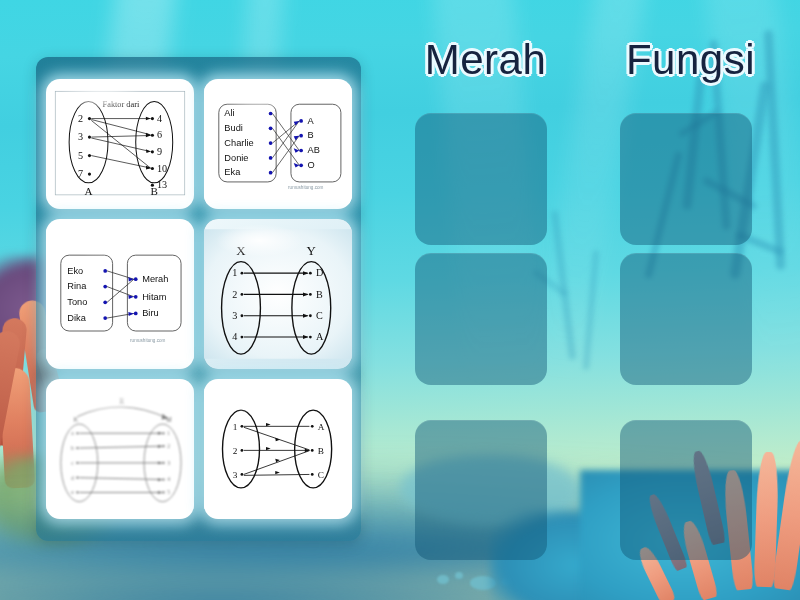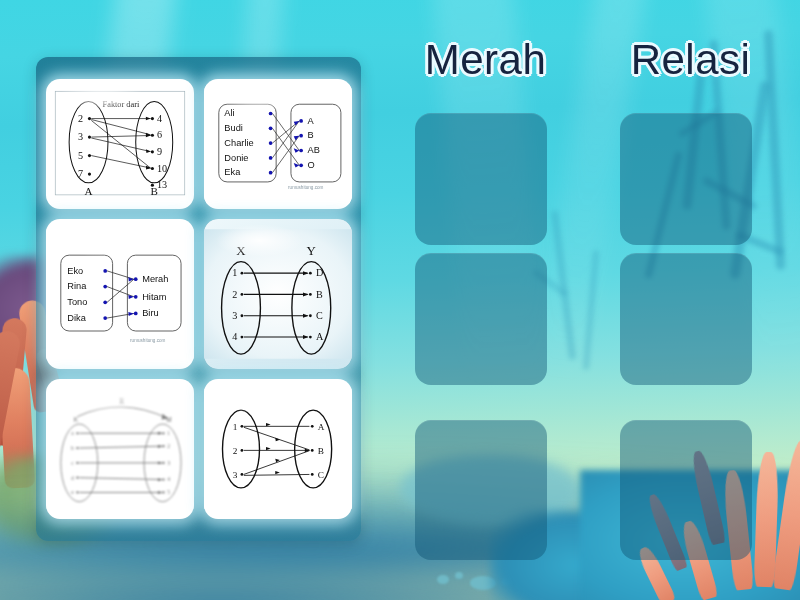--- a/index.html
+++ b/index.html
@@ -529,21 +529,21 @@
           <polygon points="82,90.5 77,88.8 77,92.4"></polygon>
           <polygon points="114,66.5 109,64.5 109,68.5"></polygon>
         </g>
       </svg>
       <div class="gloss"></div>
     </div>
 
   </div>
 
   <div class="col-head" id="head-fungsi">Merah</div>
-  <div class="col-head" id="head-relasi">Relasi</div>
+  <div class="col-head" id="head-relasi">Fungsi</div>
 
   <div class="dropzone c1 r1"></div>
   <div class="dropzone c2 r1"></div>
   <div class="dropzone c1 r2"></div>
   <div class="dropzone c2 r2"></div>
   <div class="dropzone c1 r3"></div>
   <div class="dropzone c2 r3"></div>
 
 </div>
 

